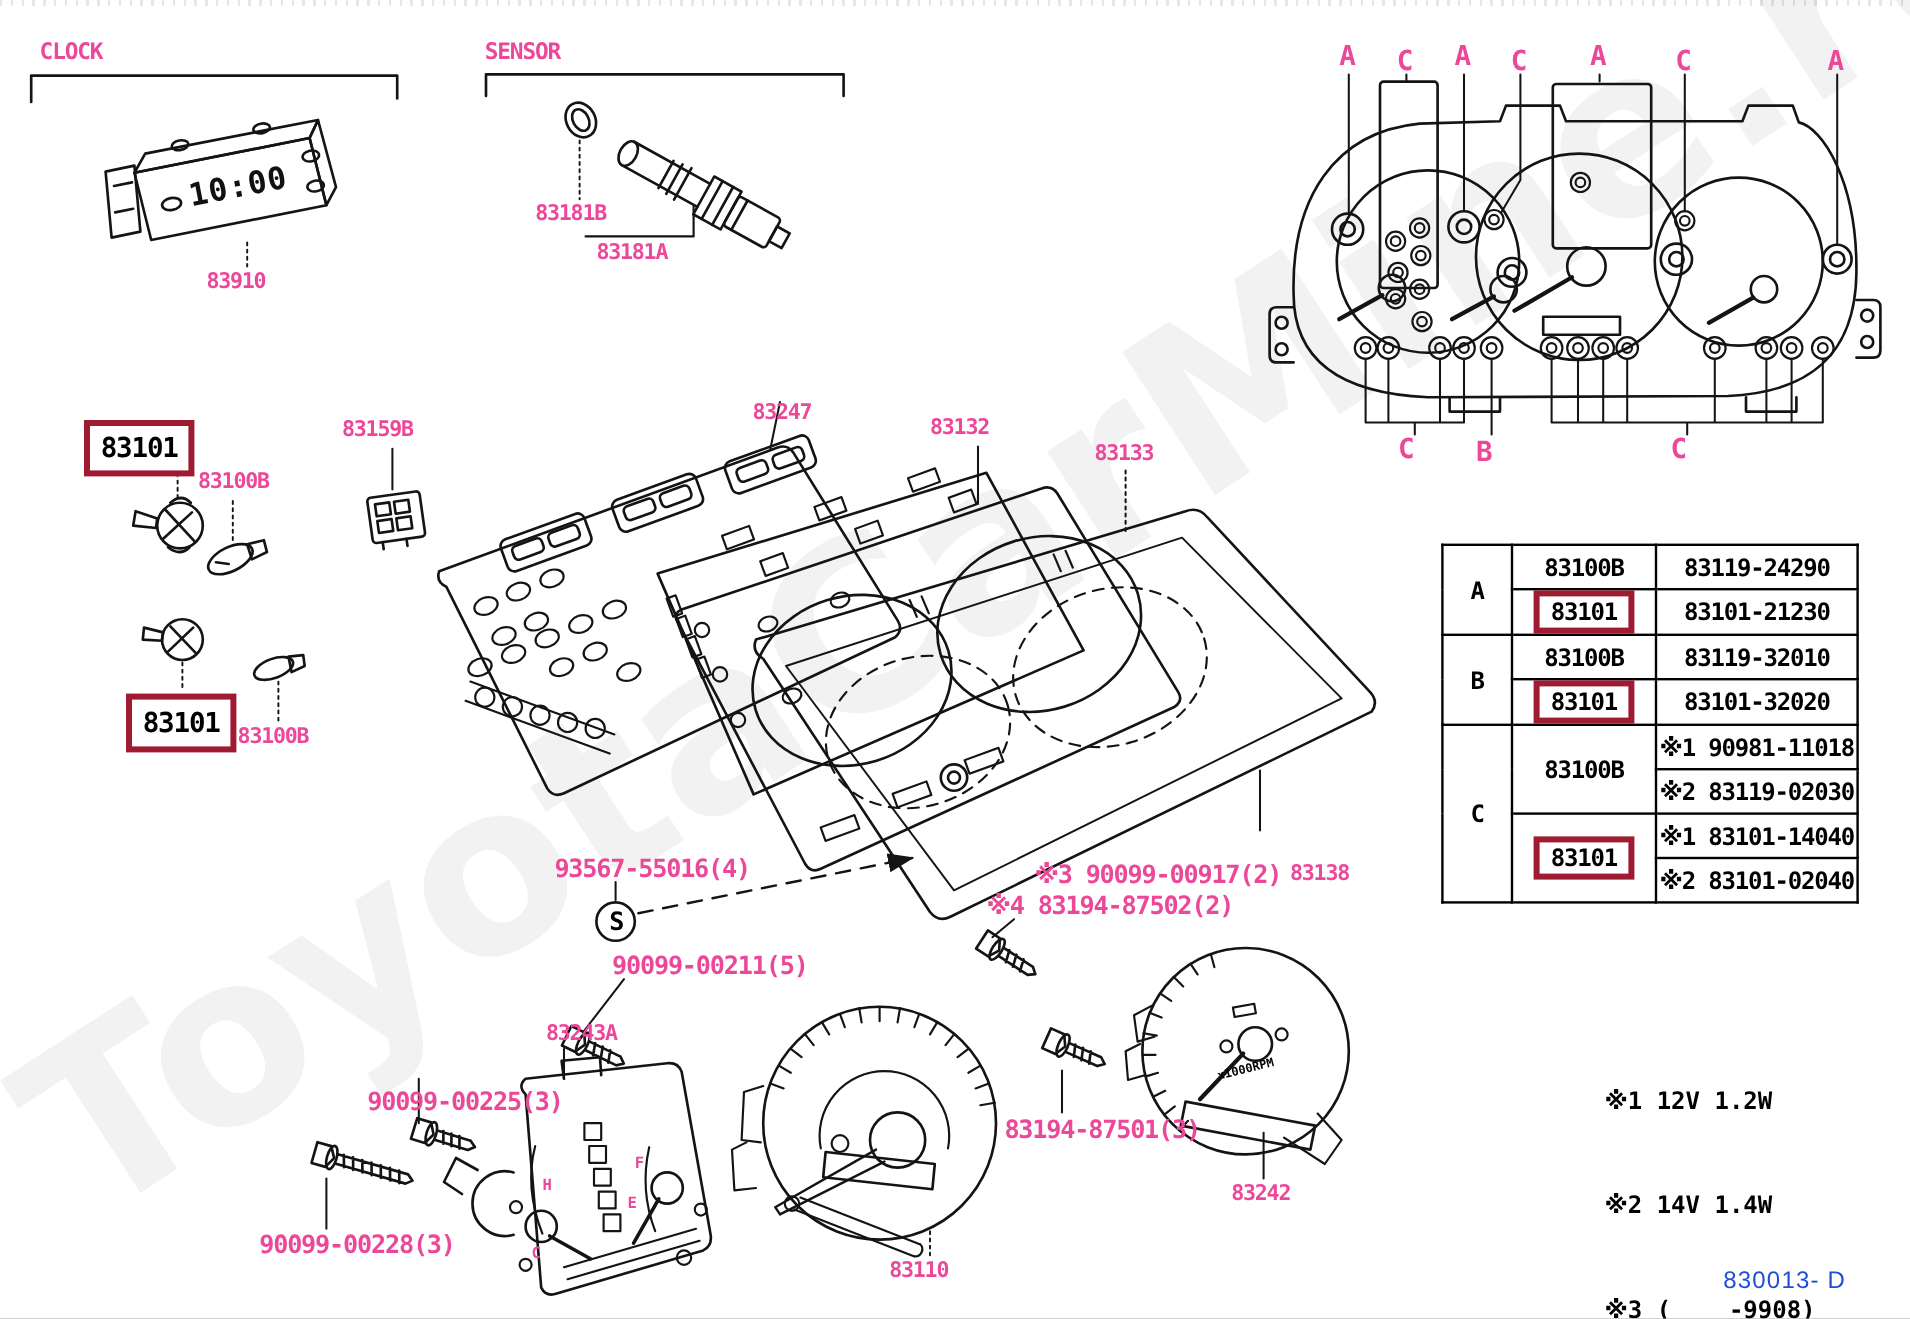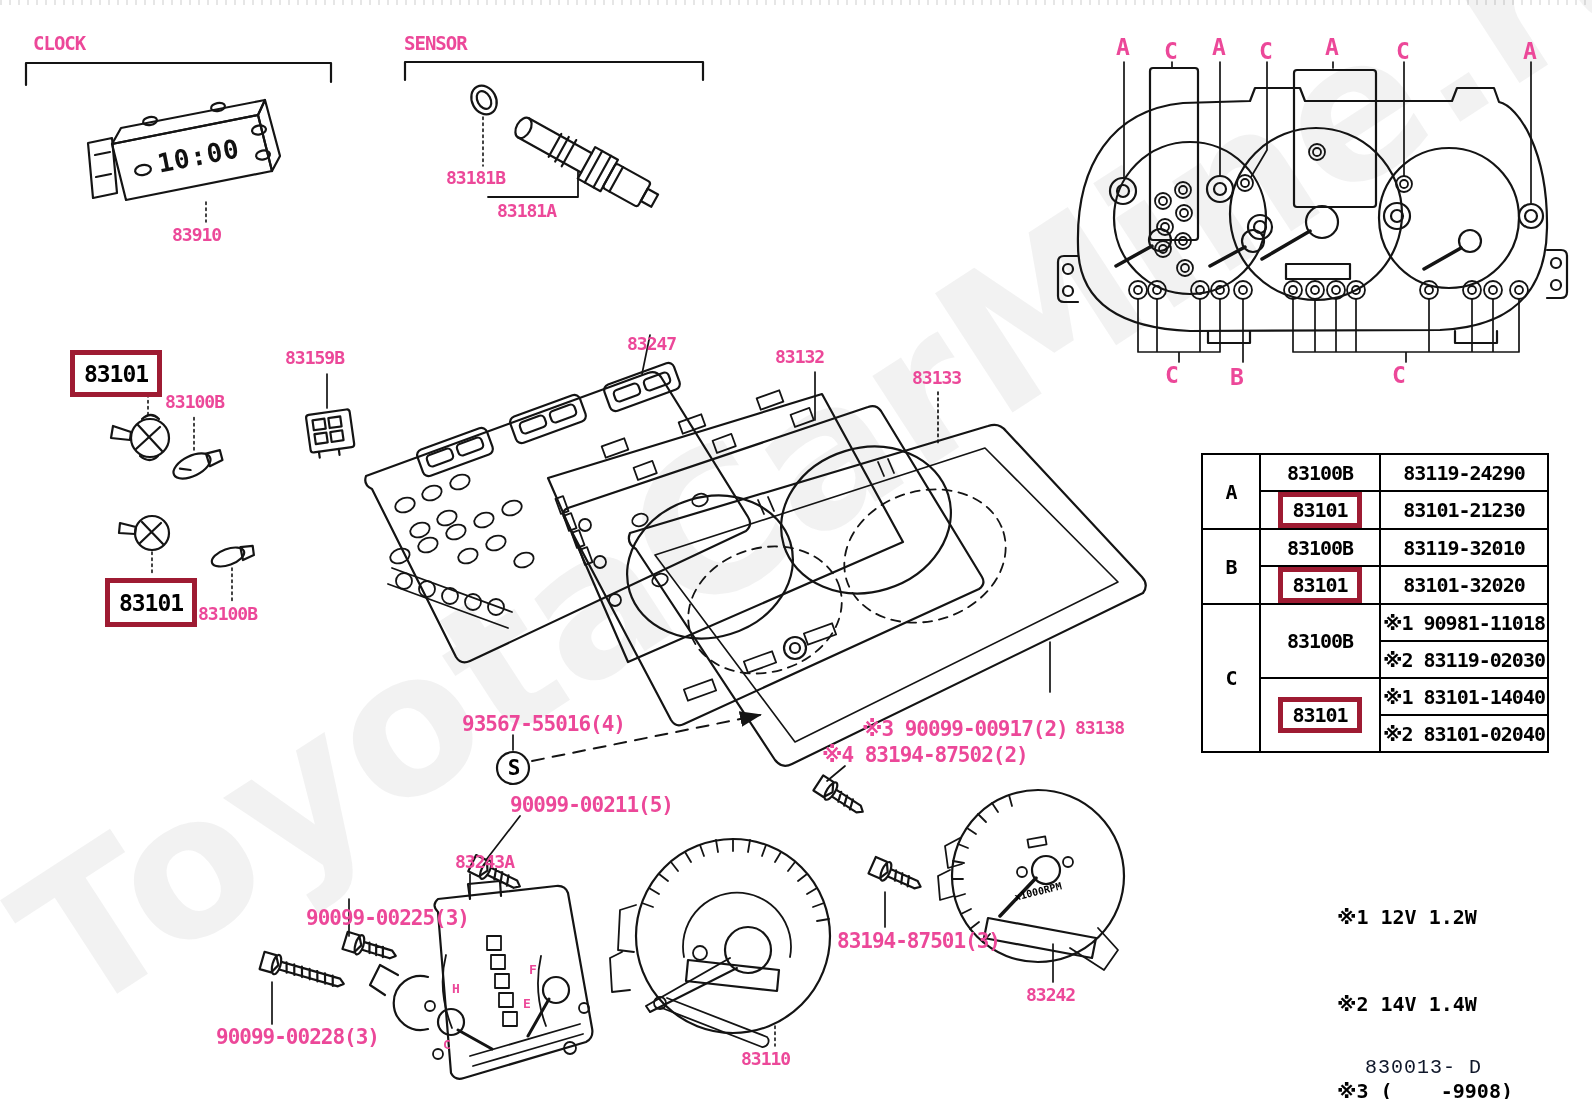--- a/index.html
+++ b/index.html
@@ -28,22 +28,22 @@
   table.parts td{border:2px solid #000;font-weight:bold;font-size:20px;letter-spacing:-1px;
        text-align:center;padding:0;white-space:pre;
        font-family:"DejaVu Sans Mono","DejaVu Sans",monospace;}
   table.parts tr{height:37px;}
   td.cgroup{width:56px;font-size:22px;}
   td.cpart{width:118px;}
   td.cnum{width:166px;}
   .rc{border:5px solid #9e1b32;padding:1px 9px;display:inline-block;}
   .notes{position:absolute;left:1337px;top:845px;z-index:2;font-weight:bold;font-size:20px;
        line-height:29px;white-space:pre;font-family:"DejaVu Sans Mono","DejaVu Sans",monospace;}
-  .doccode{position:absolute;left:1365px;top:1056px;z-index:2;font-family:Liberation Mono, monospace;
-       font-size:20px;color:#0f172a;letter-spacing:1px;}
+  .doccode{position:absolute;left:1436px;top:1056px;z-index:2;font-family:Liberation Sans, sans-serif;
+       font-size:20px;color:#1d4ed8;letter-spacing:1px;}
 </style>
 </head>
 <body>
 
 <div id="page">
 
   <div class="wm">ToyotaCarMine.ru</div>
   <div class="scanline"></div>
 
   <svg class="art" width="1592" height="1099" viewBox="0 0 1592 1099" fill="none" stroke="#141414" stroke-width="2.2" stroke-linecap="round" stroke-linejoin="round">

